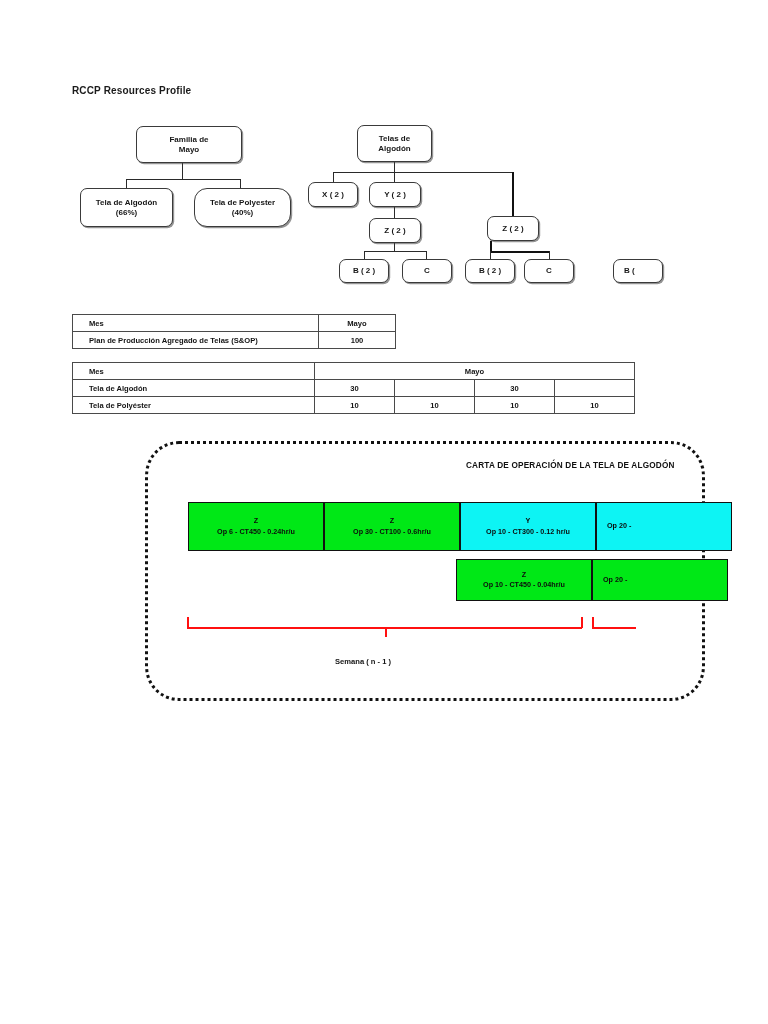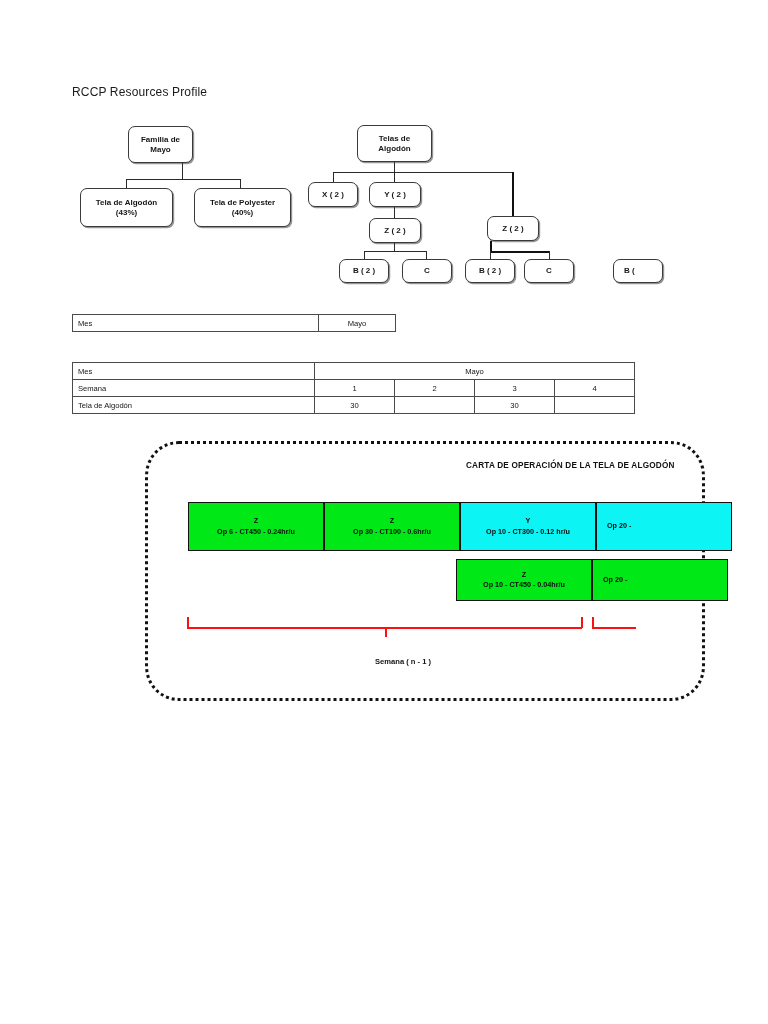--- a/index.html
+++ b/index.html
@@ -9,21 +9,21 @@
     font-family:"Liberation Sans","DejaVu Sans",sans-serif;
     color:#1a1a1a;
     overflow:hidden;
     position:relative;
   }
   .page{position:relative;width:768px;height:1024px;overflow:hidden;}
 
   
   .doc-title{
     position:absolute;left:72px;top:85px;
-    font-size:12px;font-weight:normal;letter-spacing:.15px;
+    font-size:10px;font-weight:bold;letter-spacing:.15px;
     color:#1b1b1b;white-space:nowrap;
   }
 
   
   .node{
     position:absolute;
     box-sizing:border-box;
     border:1.4px solid #3a3a3a;
     border-radius:7px;
     background:#ffffff;
@@ -48,23 +48,23 @@
   table.grid{
     position:absolute;
     border-collapse:collapse;
     font-size:7.6px;
     color:#141414;
     background:#fff;
     table-layout:fixed;
   }
   table.grid td{
     border:1px solid #4a4a4a;
-    padding:1px 5px;
+    padding:1px 16px;
     height:14px;
-    font-weight:normal;
+    font-weight:bold;
     white-space:nowrap;
     overflow:hidden;
   }
   td.lbl{text-align:left;}
   td.ctr{text-align:center;}
 
   
   .dashbox{
     position:absolute;
     left:145px;top:441px;
@@ -94,51 +94,51 @@
   }
   .opbox .part{font-size:7.2px;font-weight:bold;}
 
   
   .rl{position:absolute;background:#ff1010;z-index:4;}
   .rl.h{height:1.6px;}
   .rl.v{width:1.6px;}
   .semana{
     position:absolute;left:335px;top:657px;
     font-size:7.6px;font-weight:bold;color:#141414;
-    white-space:nowrap;z-index:5;margin-left:40px;
+    white-space:nowrap;z-index:5;
   }
 </style>
 </head>
 <body>
 
 <div class="page">
 
   <div class="doc-title">RCCP Resources Profile</div>
 
-  <div class="node" style="left:128px;top:126px;width:65px;height:37px;">
+  <div class="node" style="left:136px;top:126px;width:106px;height:37px;">
     <span>
       <span>Familia de</span>
       <span>Mayo</span>
     </span>
   </div>
 
   <div class="ln v" style="left:182px;top:163px;height:16px;"></div>
 
   <div class="ln h" style="left:126px;top:179px;width:114px;"></div>
 
   <div class="ln v" style="left:126px;top:179px;height:9px;"></div>
   <div class="ln v" style="left:240px;top:179px;height:9px;"></div>
 
   <div class="node" style="left:80px;top:188px;width:93px;height:39px;">
     <span>
       <span>Tela de Algodón</span>
-      <span>(43%)</span>
-    </span>
-  </div>
-  <div class="node" style="left:194px;top:188px;width:97px;height:39px;">
+      <span>(66%)</span>
+    </span>
+  </div>
+  <div class="node" style="left:194px;top:188px;width:97px;height:39px;border-radius:13px;">
     <span>
       <span>Tela de Polyester</span>
       <span>(40%)</span>
     </span>
   </div>
 
   <div class="node" style="left:357px;top:125px;width:75px;height:37px;">
     <span>
       <span>Telas de</span>
       <span>Algodón</span>
@@ -200,50 +200,54 @@
 
   <table class="grid" style="left:72px;top:314px;width:323px;">
     <colgroup>
         <col style="width:246px;">
         <col style="width:77px;">
       </colgroup>
     <tbody>
       <tr>
         <td class="lbl">Mes</td>
         <td class="ctr">Mayo</td>
+      </tr>
+      <tr>
+        <td class="lbl">Plan de Producción Agregado de Telas (S&amp;OP)</td>
+        <td class="ctr">100</td>
       </tr>
     </tbody>
   </table>
 
   <table class="grid" style="left:72px;top:362px;width:562px;">
     <colgroup>
       <col style="width:242px;">
         <col style="width:80px;">
         <col style="width:80px;">
       <col style="width:80px;">
         <col style="width:80px;">
     </colgroup>
     <tbody>
       <tr>
         <td class="lbl">Mes</td>
         <td class="ctr" colspan="4">Mayo</td>
       </tr>
       <tr>
-        <td class="lbl">Semana</td>
-        <td class="ctr">1</td>
-        <td class="ctr">2</td>
-        <td class="ctr">3</td>
-        <td class="ctr">4</td>
-      </tr>
-      <tr>
         <td class="lbl">Tela de Algodón</td>
         <td class="ctr">30</td>
         <td class="ctr"></td>
         <td class="ctr">30</td>
         <td class="ctr"></td>
+      </tr>
+      <tr>
+        <td class="lbl">Tela de Polyéster</td>
+        <td class="ctr">10</td>
+        <td class="ctr">10</td>
+        <td class="ctr">10</td>
+        <td class="ctr">10</td>
       </tr>
     </tbody>
   </table>
 
   <div class="dashbox"></div>
 
   <div class="carta-title">CARTA DE OPERACIÓN DE LA TELA DE ALGODÓN</div>
 
   <div class="opbox" style="left:188px;top:502px;width:136px;height:49px;background:#00E816;">
     <div class="part">Z</div>

